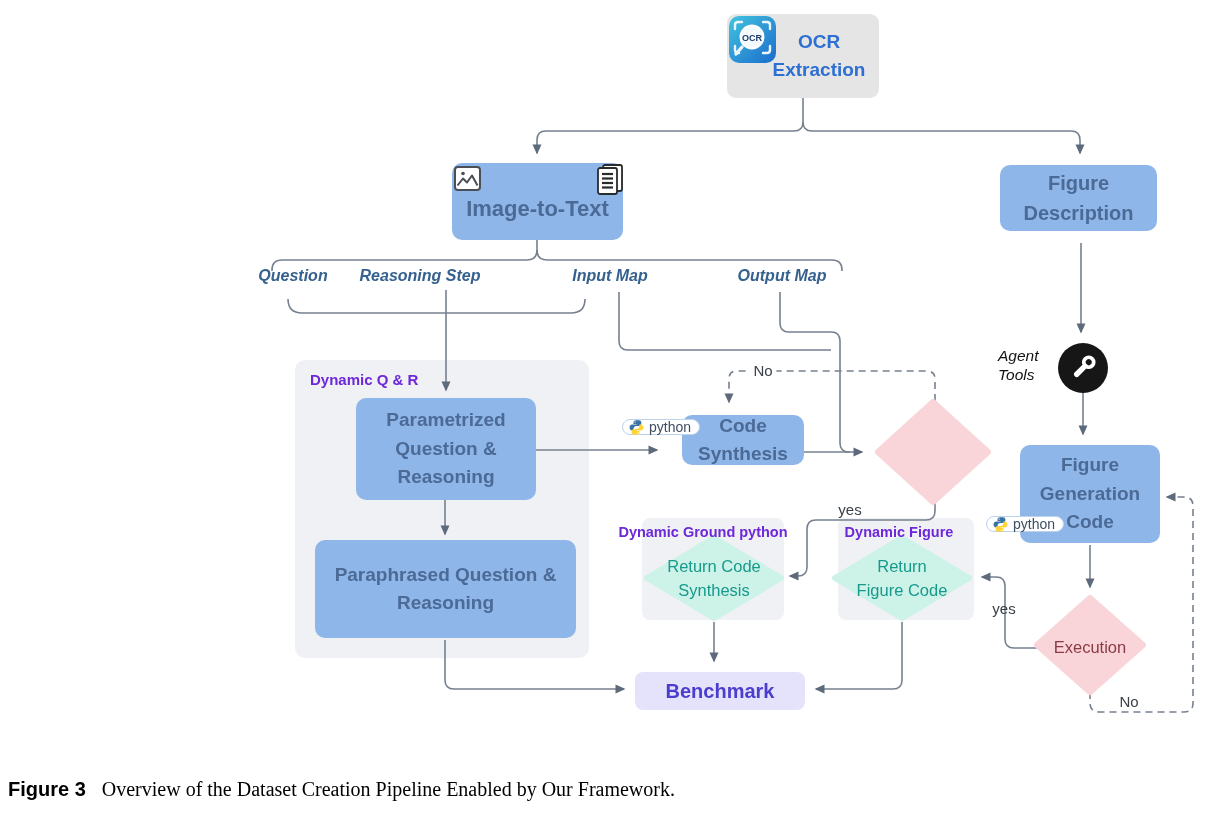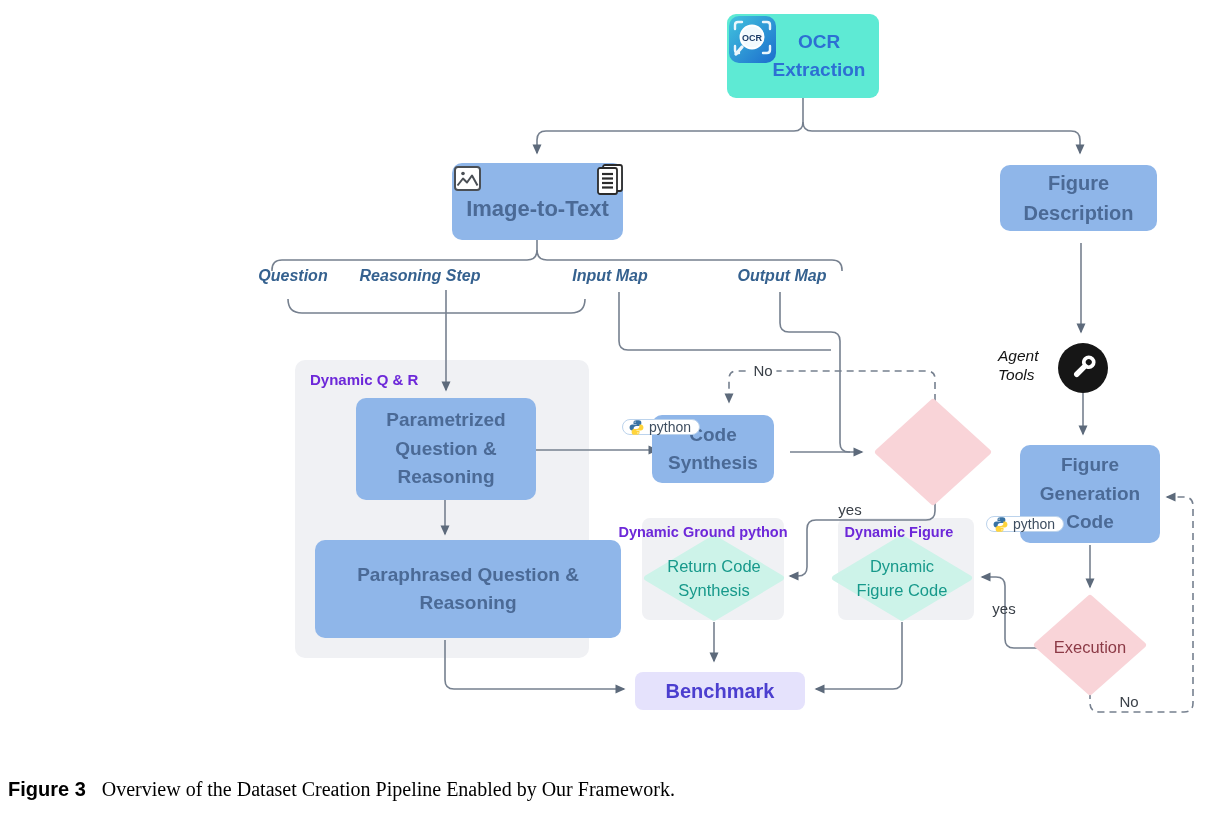--- a/index.html
+++ b/index.html
@@ -3,21 +3,21 @@
 <meta charset="utf-8">
 <style>
   html,body{margin:0;padding:0;background:#fff;}
   #stage{position:relative;width:1214px;height:819px;background:#fff;overflow:hidden;
          font-family:"Liberation Sans",sans-serif;}
   .group{position:absolute;background:#f0f1f4;border-radius:10px;z-index:1;}
   .group-label{position:absolute;font-size:15px;font-weight:bold;color:#6d28d9;z-index:3;white-space:nowrap;}
   #wires{position:absolute;left:0;top:0;z-index:2;pointer-events:none;}
   .node{position:absolute;display:flex;align-items:center;justify-content:center;text-align:center;
         background:#8fb6e9;border-radius:10px;color:#4b6a96;font-weight:bold;font-size:19px;line-height:1.5;z-index:3;}
-  .node-ocr{background:#5eead4;color:#2d6fd3;border-radius:9px;}
+  .node-ocr{background:#e5e5e5;color:#2d6fd3;border-radius:9px;}
   .node-benchmark{background:#e5e2fc;color:#4b3ecf;font-size:20px;border-radius:8px;}
   .dlabel{position:absolute;transform:translateX(-50%);text-align:center;z-index:3;
           font-size:16.5px;line-height:1.45;font-weight:normal;}
   .pink-text{color:#8c3a46;}
   .mint-text{color:#17998b;}
   .out-label{position:absolute;transform:translateX(-50%);font-size:16px;font-weight:bold;font-style:italic;
              color:#35618f;white-space:nowrap;z-index:3;}
   .edge-label{position:absolute;transform:translateX(-50%);font-size:15px;color:#3a4048;z-index:3;white-space:nowrap;}
   .edge-label.onwire{background:#fff;padding:0 4px;}
   .icon{position:absolute;z-index:4;}
@@ -141,44 +141,44 @@
 
   <div class="out-label" style="left:293px;top:267px;">Question</div>
   <div class="out-label" style="left:420px;top:267px;">Reasoning Step</div>
   <div class="out-label" style="left:610px;top:267px;">Input Map</div>
   <div class="out-label" style="left:782px;top:267px;">Output Map</div>
 
   <div class="group-label" style="left:310px;top:371px;">Dynamic Q &amp; R</div>
   <div class="node" style="left:356px;top:398px;width:180px;height:102px;">
     <div style="width:150px;">Parametrized Question &amp; Reasoning</div>
   </div>
-  <div class="node" style="left:315px;top:540px;width:306px;height:98px;">
+  <div class="node" style="left:315px;top:540px;width:261px;height:98px;">
     <div style="width:230px;">Paraphrased Question &amp; Reasoning</div>
   </div>
 
-  <div class="node" style="left:652px;top:415px;width:122px;height:68px;">
+  <div class="node" style="left:682px;top:415px;width:122px;height:50px;">
     <div style="width:104px;">Code Synthesis</div>
   </div>
   <div class="badge" style="left:622px;top:419px;">
     <svg width="17" height="17" viewBox="0 0 48 48">
       <path fill="#3872a3" d="M23.8 3.5c-5.3 0-8.3 2.1-8.3 5.7v4.7h8.7v1.7H12c-4.1 0-7.6 3-7.6 8.4 0 5.3 3.5 8.6 7.6 8.6h3.9v-5.6c0-4 3.4-7.2 7.4-7.2h8.3c3.4 0 6-2.7 6-6.1V9.2c0-3.6-3.2-5.7-7.1-5.7h-6.7z"></path>
       <path fill="#ffd43b" d="M24.2 44.5c5.3 0 8.3-2.1 8.3-5.7v-4.7h-8.7v-1.7H36c4.1 0 7.6-3 7.6-8.4 0-5.3-3.5-8.6-7.6-8.6h-3.9V21c0 4-3.4 7.2-7.4 7.2h-8.3c-3.4 0-6 2.7-6 6.1v4.5c0 3.6 3.2 5.7 7.1 5.7h6.7z"></path>
       <circle cx="20" cy="8.8" r="1.9" fill="#fff"></circle>
         <circle cx="28" cy="39.2" r="1.9" fill="#fff"></circle>
     </svg>
     <span>python</span>
   </div>
 
 
   <div class="group-label" style="left:703px;top:524px;transform:translateX(-50%);font-size:14.5px;">Dynamic Ground python</div>
   <div class="dlabel mint-text" style="left:714px;top:555px;width:120px;">Return Code Synthesis</div>
 
   <div class="group-label" style="left:899px;top:524px;transform:translateX(-50%);font-size:14.5px;">Dynamic Figure</div>
   <div class="dlabel mint-text" style="left:902px;top:555px;width:110px;">
-    <span style="display:block;">Dynamic</span>
+    <span style="display:block;">Return</span>
     <span style="display:block;">Figure Code</span>
   </div>
 
   <div class="node node-benchmark" style="left:635px;top:672px;width:170px;height:38px;">
     <div>Benchmark</div>
   </div>
 
   <div class="tools-label">Agent Tools</div>
   <div class="tools-circle">
     <svg width="34" height="34" viewBox="0 0 50 50">

